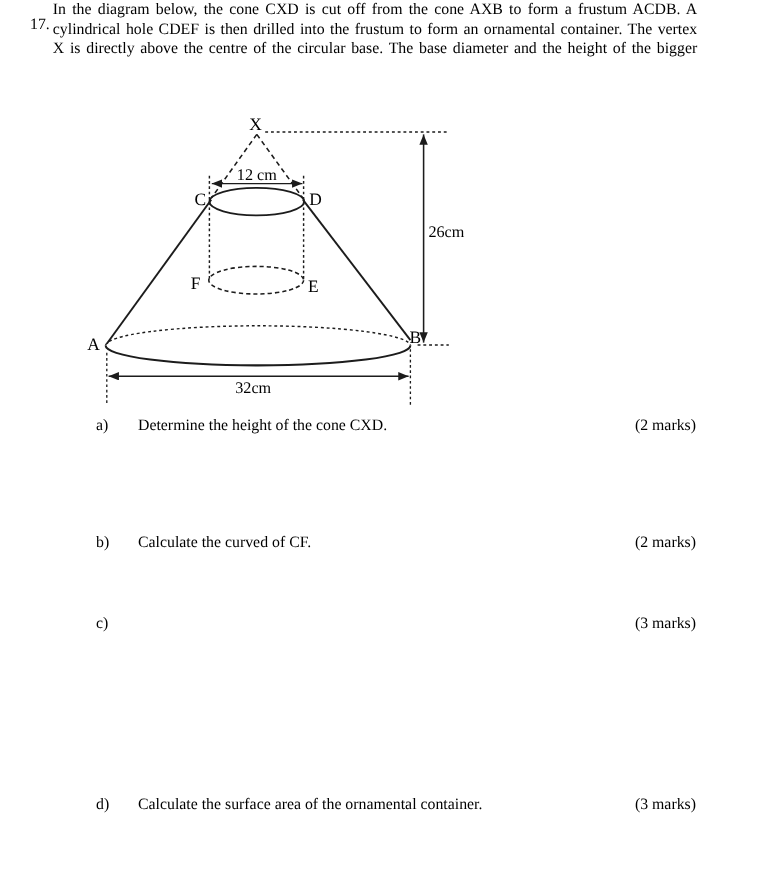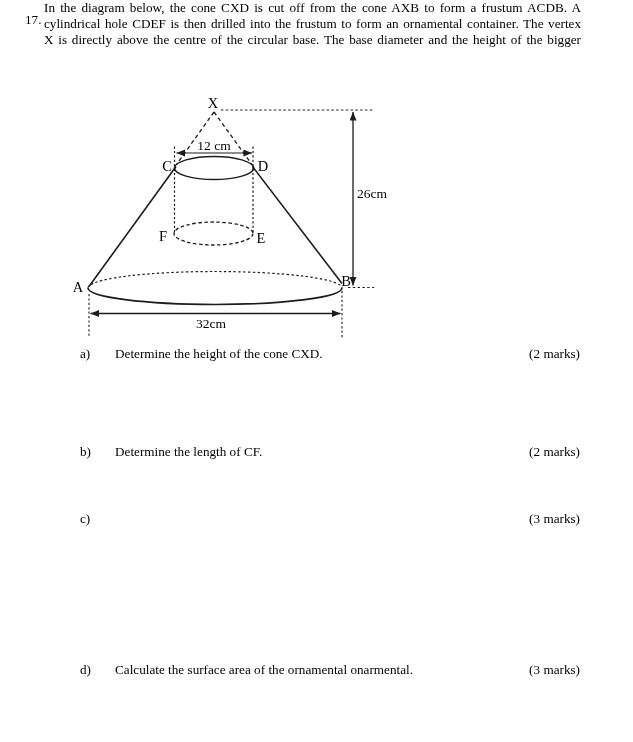--- a/index.html
+++ b/index.html
@@ -108,28 +108,28 @@
   </svg>
 
   <div class="part" style="top:346px">
     <span class="plabel">a)</span>
     <span class="ptext">Determine the height of the cone CXD.</span>
     <span class="pmarks">(2 marks)</span>
   </div>
 
   <div class="part" style="top:444px">
     <span class="plabel">b)</span>
-    <span class="ptext">Determine the length of CF.</span>
+    <span class="ptext">Calculate the curved of CF.</span>
     <span class="pmarks">(2 marks)</span>
   </div>
 
   <div class="part" style="top:511px">
     <span class="plabel">c)</span>
     <span class="pmarks">(3 marks)</span>
   </div>
 
   <div class="part" style="top:662px">
     <span class="plabel">d)</span>
-    <span class="ptext">Calculate the surface area of the ornamental onarmental.</span>
+    <span class="ptext">Calculate the surface area of the ornamental container.</span>
     <span class="pmarks">(3 marks)</span>
   </div>
 
 </div>
 
 </body></html>

